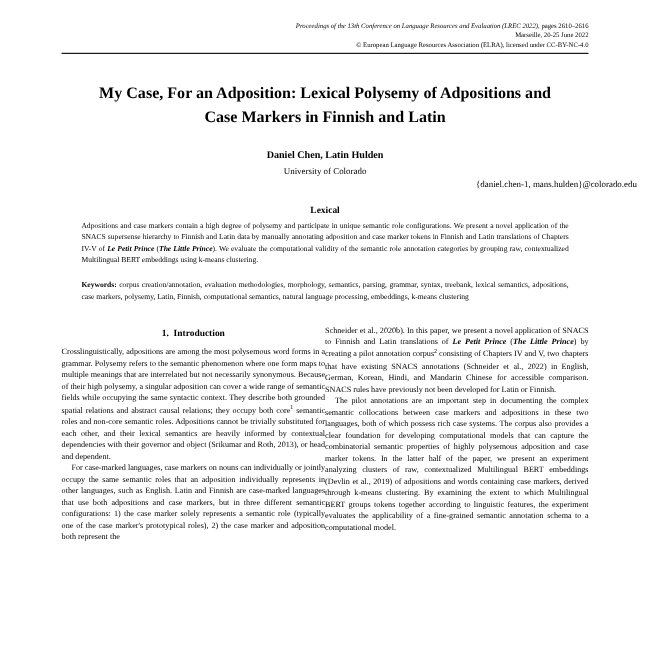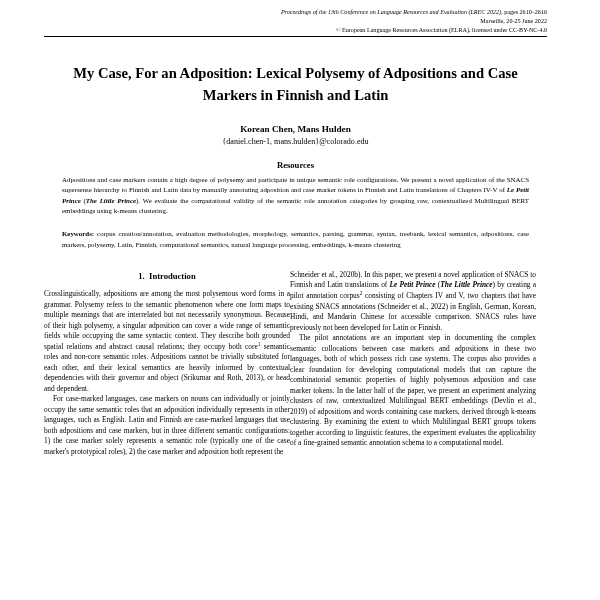--- a/index.html
+++ b/index.html
@@ -11,21 +11,21 @@
     width: 600px;
     height: 600px;
     font-family: "Liberation Serif", serif;
     color: #000000;
     overflow: hidden;
   }
   .page {
     position: relative;
     width: 591px;
     height: 600px;
-    padding: 0;
+    padding: 12px;
     box-sizing: border-box;
   }
   .header-block {
     padding: 8px 44px 0 44px;
     text-align: right;
     font-size: 6.1px;
     line-height: 1.45;
     color: #000;
   }
   .header-block .line1 { font-style: italic; }
@@ -49,21 +49,21 @@
     font-size: 9.2px;
     font-weight: bold;
   }
   .affil {
     margin: 5px 0 0 0;
     text-align: center;
     font-size: 8.1px;
   }
   .email {
     margin: 3px 0 0 0;
-    text-align: center;
+    text-align: right;
     font-size: 8.1px;
   }
   .abstract-head {
     margin: 14px 0 0 0;
     text-align: center;
     font-size: 8.6px;
     font-weight: bold;
   }
   .abstract-body {
     margin: 5px 62px 0 62px;
@@ -110,24 +110,25 @@
 
   <div class="header-block">
     <div class="line1"><span>Proceedings of the 13th Conference on Language Resources and Evaluation (LREC 2022)</span><span class="nonital">, pages 2610–2616</span></div>
     <div class="line2">Marseille, 20-25 June 2022</div>
     <div class="line3">© European Language Resources Association (ELRA), licensed under CC-BY-NC-4.0</div>
   </div>
   <hr class="header-rule">
 
   <h1 class="title">My Case, For an Adposition: Lexical Polysemy of Adpositions and Case Markers in Finnish and Latin</h1>
 
-  <div class="authors">Korean Chen, Mans Hulden</div>
+  <div class="authors">Daniel Chen, Latin Hulden</div>
+  <div class="affil">University of Colorado</div>
   <div class="email">{daniel.chen-1, mans.hulden}@colorado.edu</div>
 
-  <div class="abstract-head">Resources</div>
+  <div class="abstract-head">Lexical</div>
   <div class="abstract-body">Adpositions and case markers contain a high degree of polysemy and participate in unique semantic role configurations. We present a novel application of the SNACS supersense hierarchy to Finnish and Latin data by manually annotating adposition and case marker tokens in Finnish and Latin translations of Chapters IV-V of <span class="ital">Le Petit Prince</span> (<span class="ital">The Little Prince</span>). We evaluate the computational validity of the semantic role annotation categories by grouping raw, contextualized Multilingual BERT embeddings using k-means clustering.</div>
 
   <div class="keywords"><span class="kw-label">Keywords:</span><span> corpus creation/annotation, evaluation methodologies, morphology, semantics, parsing, grammar, syntax, treebank, lexical semantics, adpositions, case markers, polysemy, Latin, Finnish, computational semantics, natural language processing, embeddings, k-means clustering</span></div>
 
   <div class="columns">
 
     <div class="col">
       <div class="sec-head"><span>1.</span>&nbsp;&nbsp;<span>Introduction</span></div>
       <p class="para first">Crosslinguistically, adpositions are among the most polysemous word forms in a grammar. <span class="bold">Polysemy</span> refers to the semantic phenomenon where one form maps to multiple meanings that are interrelated but not necessarily synonymous. Because of their high polysemy, a singular adposition can cover a wide range of semantic fields while occupying the same syntactic context. They describe both grounded spatial relations and abstract causal relations; they occupy both core<sup>1</sup> semantic roles and non-core semantic roles. Adpositions cannot be trivially substituted for each other, and their lexical semantics are heavily informed by contextual dependencies with their <span class="bold">governor</span> and <span class="bold">object</span> (Srikumar and Roth, 2013), or head and dependent.</p>
       <p class="para">For case-marked languages, case markers on nouns can individually or jointly occupy the same semantic roles that an adposition individually represents in other languages, such as English. Latin and Finnish are case-marked languages that use both adpositions and case markers, but in three different semantic configurations: 1) the case marker solely represents a semantic role (typically one of the case marker's prototypical roles), 2) the case marker and adposition both represent the</p>

